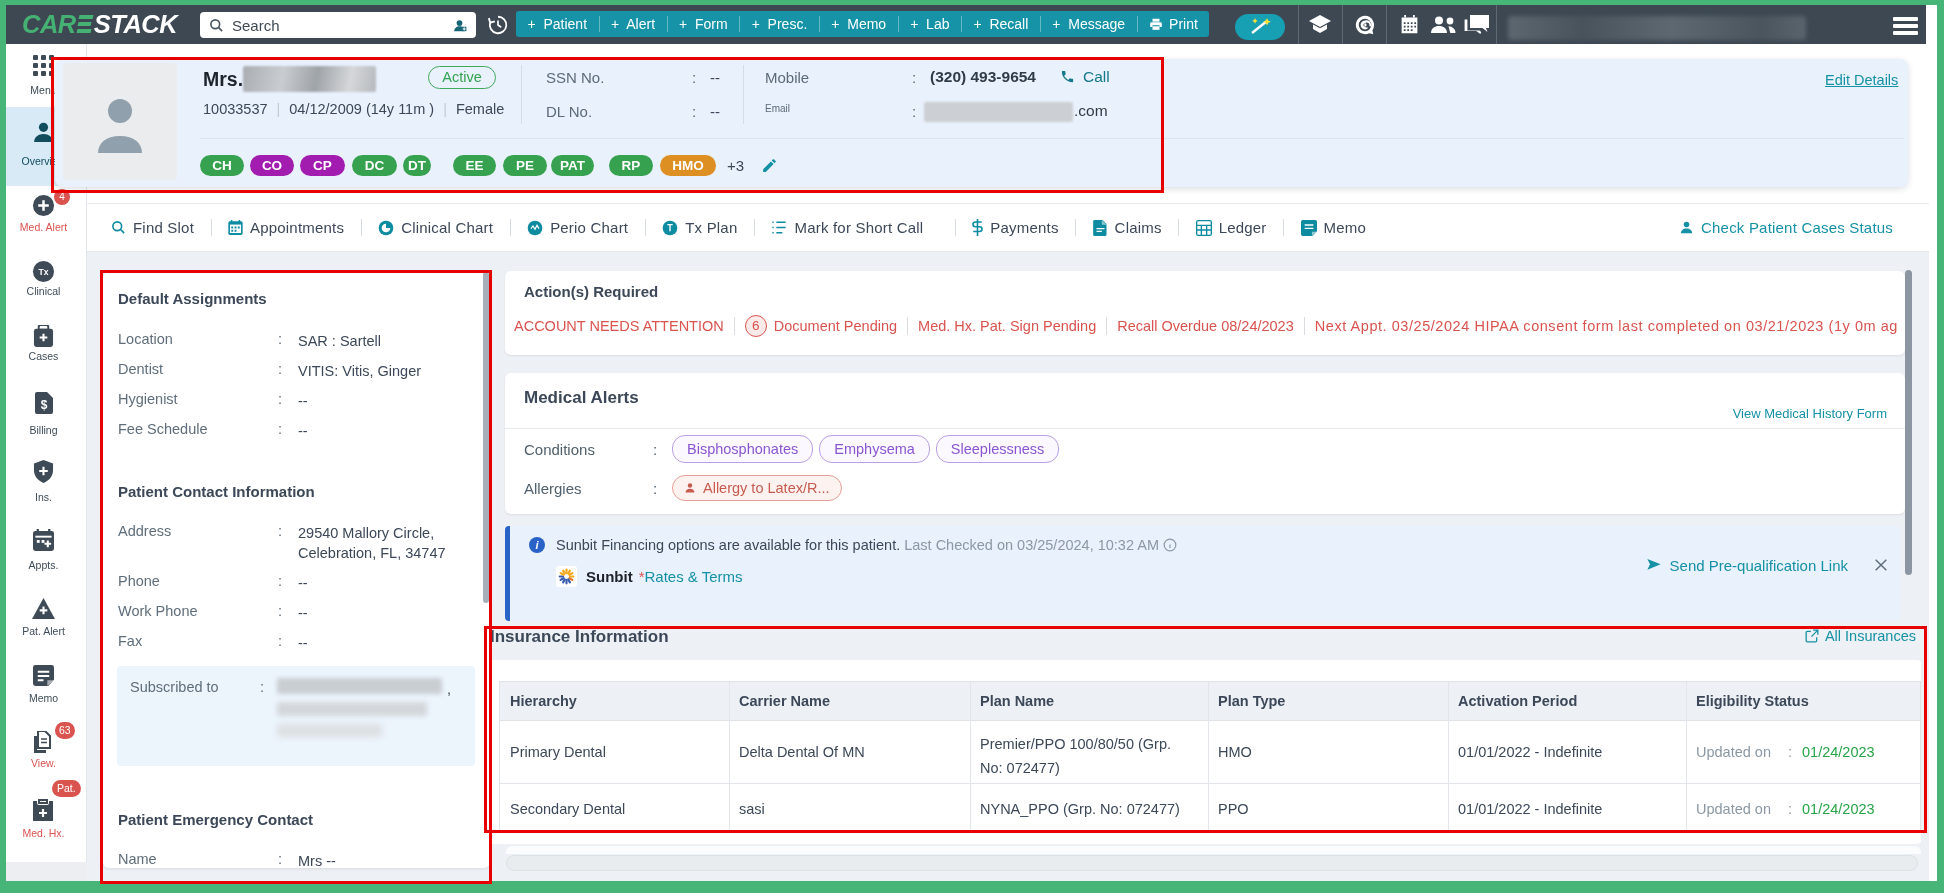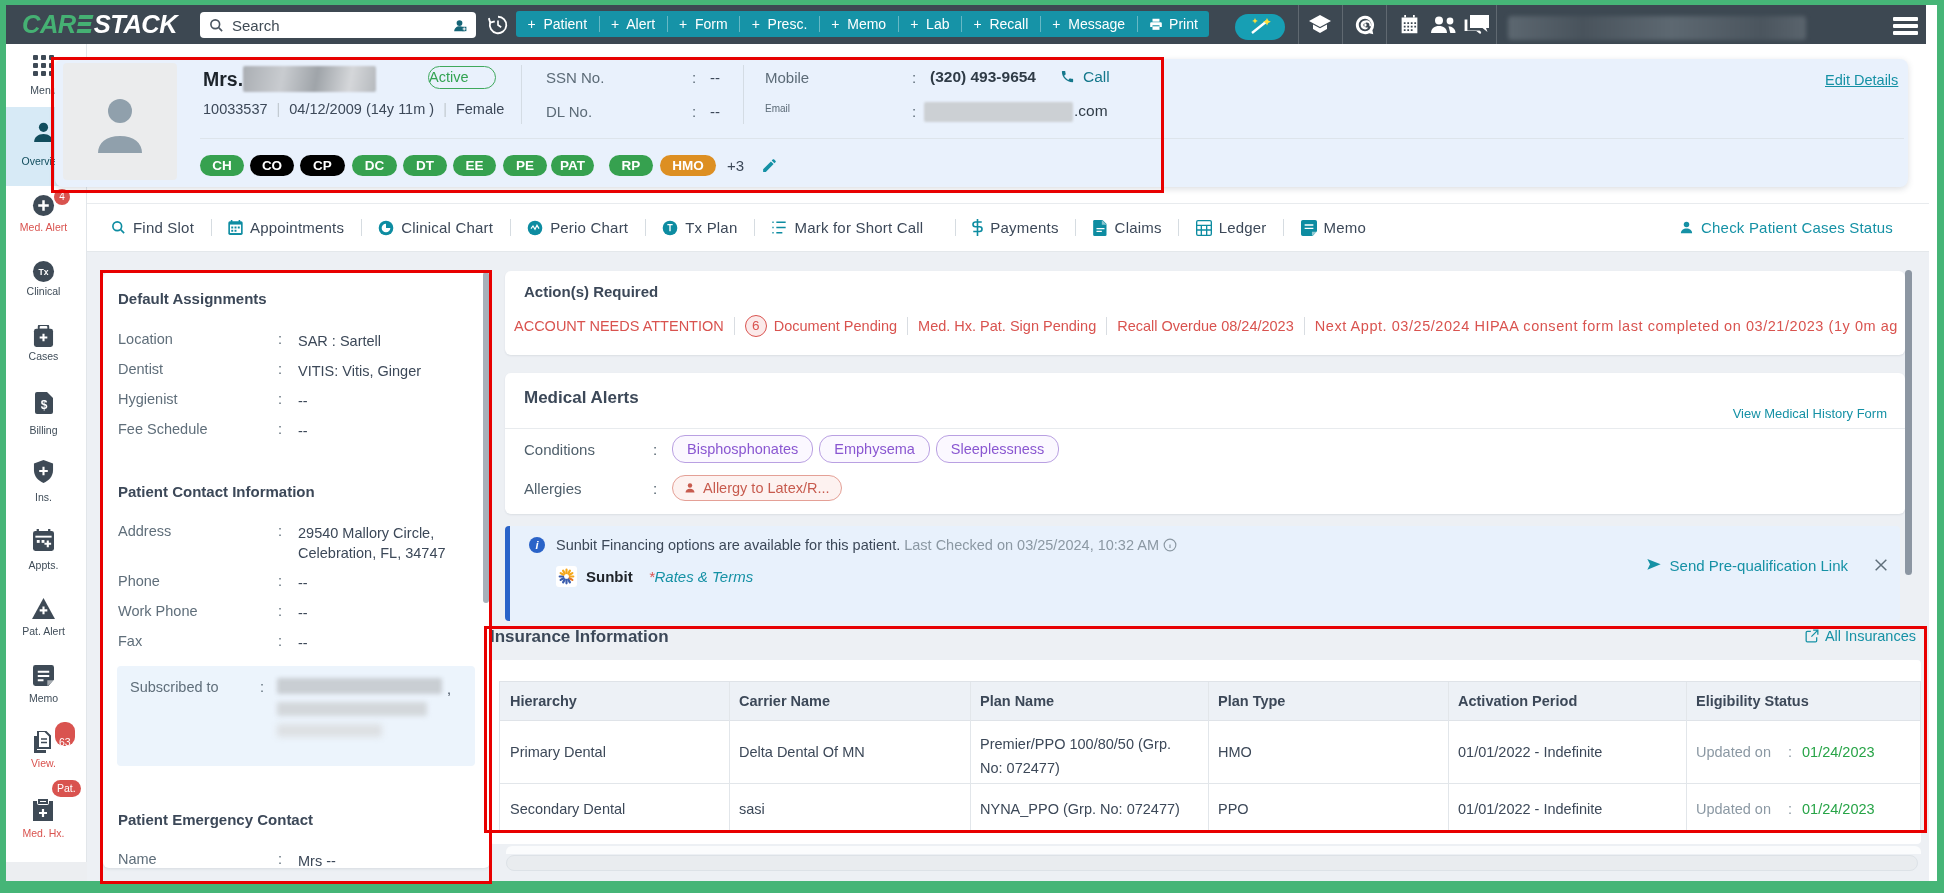--- a/index.html
+++ b/index.html
@@ -5,21 +5,21 @@
 html,body{margin:0;padding:0;}
 body{font-family:"Liberation Sans",sans-serif;}
 #app{position:relative;width:1944px;height:893px;background:#fff;overflow:hidden;}
 .abs{position:absolute;}
 .flex{display:flex;align-items:center;}
 svg{display:block;}
 .tbb{padding:0 11.5px;white-space:nowrap;font-size:14px;}
 .tbsep{width:1px;height:16px;background:rgba(255,255,255,.35);}
 .tag{height:21px;border-radius:11px;color:#fff;font-size:13.5px;font-weight:bold;text-align:center;line-height:21px;}
 .tgreen{background:#36a14f;}
-.tred{background:#000000;}
+.tred{background:#a21caf;}
 
 .torange{background:#dd8f22;}
 .nvi{margin-right:7px;flex:none;}
 .nvt{white-space:nowrap;}
 .nvsep{width:1px;height:17px;background:#d6dce1;margin:0 16.5px;}
 .lclab{color:#5f6e7a;}
 
 .lcval{color:#3c4858;line-height:20px;}
 .acsep{width:1px;height:18px;background:#d9dde2;margin:0 10px;}
 .mpill{height:26px;line-height:26px;padding:0 14px;border:1px solid #b9a0e2;border-radius:13px;background:#fbf8ff;color:#8a57d1;font-size:14.5px;margin-right:6px;white-space:nowrap;}
@@ -210,21 +210,21 @@
         <path d="M5 7h12M5 11.5h12M5 16h6" stroke="#fff" stroke-width="2"></path>
         <path d="M15 22v-6h7z" fill="#fff" opacity=".55"></path>
       </svg>
   <div class="abs" style="left:0;top:648px;width:75px;text-align:center;">Memo</div>
 
   <svg class="abs" style="left:27px;top:687px;" width="20" height="22" viewBox="0 0 20 22" fill="#3e4a56">
         <path d="M5 0h7l5 5v12H5z" fill="none" stroke="#3e4a56" stroke-width="2"></path>
         <path d="M1 5h3v14h9v3H1z"></path>
         <path d="M8 8h6M8 11.5h6" stroke="#3e4a56" stroke-width="1.6"></path>
       </svg>
-  <div class="abs" style="left:49px;top:678px;height:17px;min-width:17px;padding:12px 4px;border-radius:9px;background:#d9534f;color:#fff;font-size:10.5px;text-align:center;line-height:17px;box-sizing:border-box;">63</div>
+  <div class="abs" style="left:49px;top:678px;height:17px;min-width:17px;padding:0 4px;border-radius:9px;background:#d9534f;color:#fff;font-size:10.5px;text-align:center;line-height:17px;box-sizing:border-box;">63</div>
   <div class="abs" style="left:0;top:713px;width:75px;text-align:center;color:#d9534f;">View.</div>
 
   <svg class="abs" style="left:27px;top:754px;" width="20" height="23" viewBox="0 0 20 23" fill="#3e4a56">
         <path d="M6 2h8v3H6z" fill="none" stroke="#3e4a56" stroke-width="2"></path>
         <path d="M0 3h4v2a2 2 0 0 0 2 2h8a2 2 0 0 0 2-2V3h4v20H0z"></path>
         <path d="M10 11v8M6 15h8" stroke="#fff" stroke-width="2.2"></path>
       </svg>
   <div class="abs" style="left:46px;top:736px;height:17px;padding:0 5px;border-radius:9px;background:#d9534f;color:#fff;font-size:10.5px;text-align:center;line-height:17px;">Pat.</div>
   <div class="abs" style="left:0;top:783px;width:75px;text-align:center;color:#d9534f;">Med. Hx.</div>
 </div>
@@ -405,21 +405,21 @@
               <line x1="0" y1="4" x2="0" y2="8" stroke="#3a5dae"></line>
               <line x1="-2" y1="3.4" x2="-4" y2="6.9" stroke="#3a5dae"></line>
               <line x1="-3.4" y1="2" x2="-6.9" y2="4" stroke="#3a5dae"></line>
               <line x1="-4" y1="0" x2="-8" y2="0" stroke="#3a5dae"></line>
               <line x1="-3.4" y1="-2" x2="-6.9" y2="-4" stroke="#f5a81c"></line>
               <line x1="-2" y1="-3.4" x2="-4" y2="-6.9" stroke="#f5a81c"></line>
             </g>
           </svg>
         </span>
     <span style="font-weight:bold;color:#20242a;margin-left:9px;">Sunbit</span>
-    <span style="margin-left:16px;font-style:italic;"><span style="color:#d9534f;">*</span><span style="color:#1591a5;">Rates &amp; Terms</span></span>
+    <span style="margin-left:6px;"><span style="color:#d9534f;">*</span><span style="color:#1591a5;">Rates &amp; Terms</span></span>
   </div>
   <div class="abs flex" style="right:52px;top:28px;height:22px;font-size:15px;color:#1591a5;">
     <svg width="16" height="16" viewBox="0 0 24 24" fill="#1591a5" style="margin-right:8px;">
           <path d="M2 3l20 8-20 8 4-8z"></path>
         </svg>
     <span>Send Pre-qualification Link</span>
   </div>
   <svg class="abs" style="right:11px;top:31px;" width="16" height="16" viewBox="0 0 24 24" fill="none" stroke="#5f6e7a" stroke-width="2.2">
         <path d="M4 4l16 16M20 4L4 20"></path>
       </svg>
@@ -475,21 +475,21 @@
 <div class="abs" id="banner" style="left:55px;top:59px;width:1853px;height:128px;background:#e9f1fc;border-radius:8px;box-shadow:0 2px 6px rgba(60,72,88,.18);">
 
   <div class="abs" style="left:8px;top:4px;width:114px;height:117px;background:#ebeced;border-radius:4px;">
     <svg class="abs" style="left:33px;top:35px;" width="48" height="55" viewBox="0 0 48 55" fill="#90a0ac">
           <circle cx="24" cy="13" r="12"></circle>
           <path d="M2 55c0-10 8-17 22-17s22 7 22 17z"></path>
         </svg>
   </div>
   <div class="abs" style="left:148px;top:9px;font-size:19.5px;font-weight:bold;color:#1d242b;">Mrs.</div>
   <div class="abs" style="left:188px;top:7px;width:133px;height:26px;border-radius:2px;background:linear-gradient(100deg,#aaaeb3,#c9ccd0 30%,#9fa4a9 55%,#d5d7da 80%,#b5b9bd);filter:blur(1.2px);"></div>
-  <div class="abs" style="left:373px;top:7px;width:66px;height:21px;border:1.5px solid #3fa95c;border-radius:12px;color:#33a352;font-size:14.5px;text-align:left;line-height:21px;">Active</div>
+  <div class="abs" style="left:373px;top:7px;width:66px;height:21px;border:1.5px solid #3fa95c;border-radius:12px;color:#33a352;font-size:14.5px;text-align:center;line-height:21px;">Active</div>
   <div class="abs flex" style="left:148px;top:41px;height:18px;font-size:14.5px;color:#3c4858;">
     <span>10033537</span>
         <span style="color:#c2cad1;margin:0 9px;">|</span>
         <span>04/12/2009 (14y 11m )</span>
         <span style="color:#c2cad1;margin:0 9px;">|</span>
         <span>Female</span>
   </div>
 
   <div class="abs" style="left:466px;top:6px;width:1px;height:59px;background:#d4dce4;"></div>
   <div class="abs" style="left:688px;top:6px;width:1px;height:59px;background:#d4dce4;"></div>
@@ -522,21 +522,21 @@
   <div class="abs" style="left:195px;top:96px;">
         <div class="tag tred" style="width:44px;">CO</div>
       </div>
   <div class="abs" style="left:245px;top:96px;">
         <div class="tag tred" style="width:45px;">CP</div>
       </div>
   <div class="abs" style="left:297px;top:96px;">
         <div class="tag tgreen" style="width:45px;">DC</div>
       </div>
   <div class="abs" style="left:348px;top:96px;">
-        <div class="tag tgreen" style="width:44px;">DT</div>
+        <div class="tag tgreen" style="width:28px;">DT</div>
       </div>
   <div class="abs" style="left:398px;top:96px;">
         <div class="tag tgreen" style="width:43px;">EE</div>
       </div>
   <div class="abs" style="left:448px;top:96px;">
         <div class="tag tgreen" style="width:44px;">PE</div>
       </div>
   <div class="abs" style="left:496px;top:96px;">
         <div class="tag tgreen" style="width:43px;">PAT</div>
       </div>

